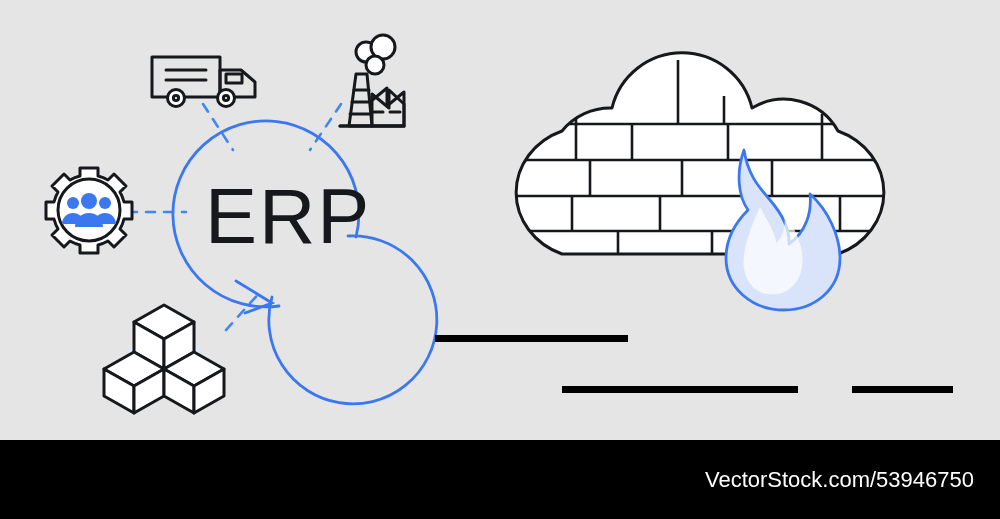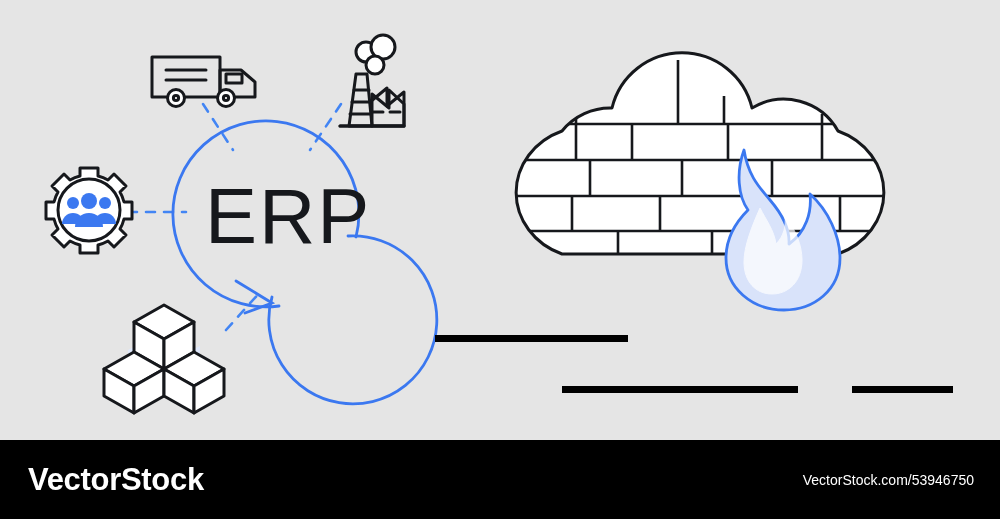--- a/index.html
+++ b/index.html
@@ -42,21 +42,21 @@
     font-weight: bold;
     letter-spacing: -0.3px;
     white-space: nowrap;
   }
   #footer-url {
     position: absolute;
     right: 26px;
     top: 50%;
     transform: translateY(-50%);
     color: #ffffff;
-    font-size: 14px;
+    font-size: 22px;
     letter-spacing: 0px;
     white-space: nowrap;
   }
   svg { display: block; }
   .erp-label {
     font-family: "Liberation Sans", sans-serif;
     font-size: 78px;
     font-weight: 300;
     fill: #16181c;
     letter-spacing: 2px;
@@ -242,17 +242,16 @@
       <g fill="#000000">
         <rect x="435" y="335" width="193" height="7"></rect>
         <rect x="562" y="386" width="236" height="7"></rect>
         <rect x="852" y="386" width="101" height="7"></rect>
       </g>
 
     </svg>
   </div>
 
   <div id="footer-bar">
-    <span id="footer-brand">VectorStock</span>
     <span id="footer-url">VectorStock.com/53946750</span>
   </div>
 
 </div>
 
 </body></html>

